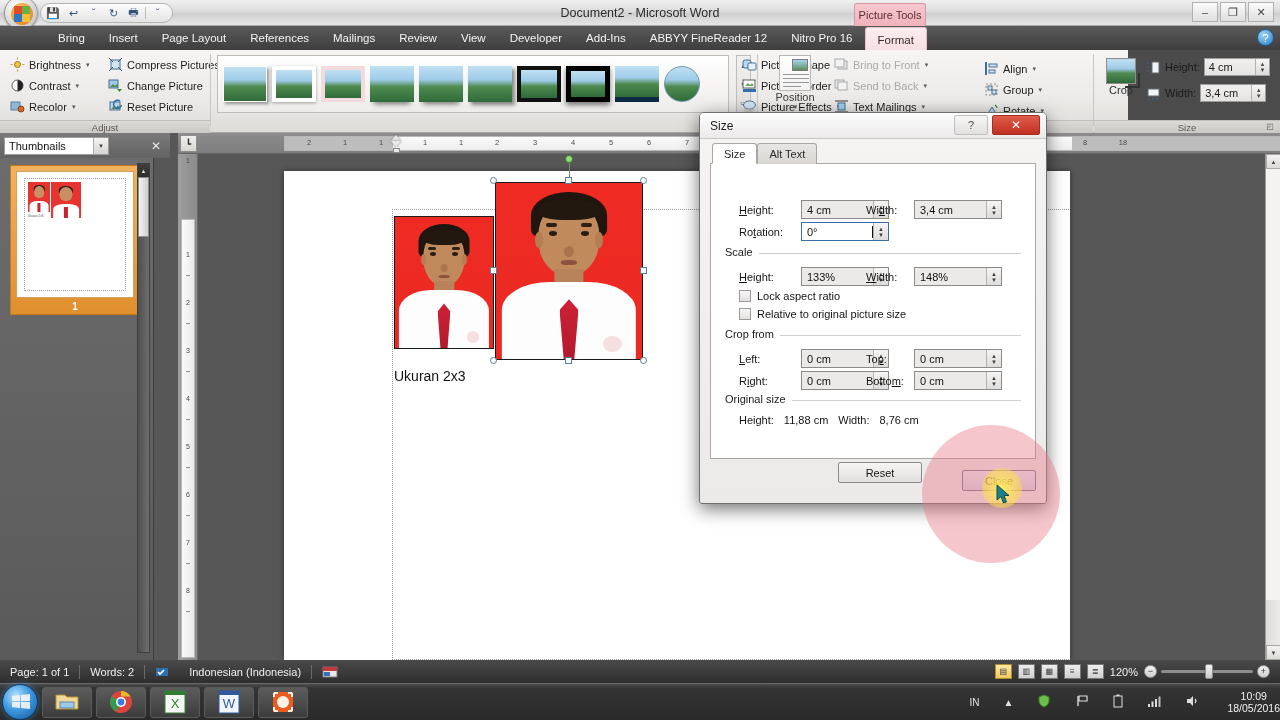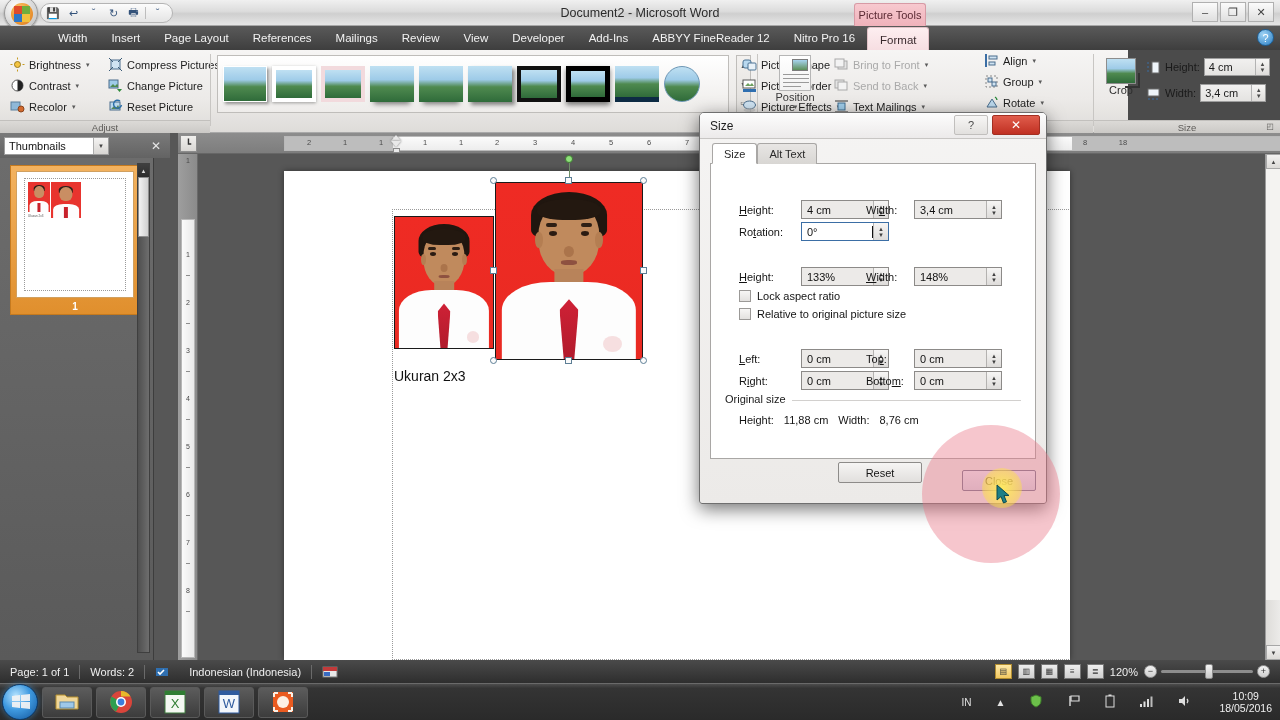--- a/index.html
+++ b/index.html
@@ -156,21 +156,21 @@
     width:32px;height:36px;margin-top:2px;
     background:linear-gradient(to bottom,#ffffff,#f2f2f2);
     border:1px solid #b6b6b6;position:relative;
   }
   #position-btn .big-ico .thumb{
     position:absolute;left:12px;top:3px;width:16px;height:12px;
     background:linear-gradient(to bottom,#a8d4ef,#5d8f58);border:1px solid #7b7b7b;
   }
   #position-btn .big-ico .ln{position:absolute;left:3px;height:1px;background:#9a9a9a;}
   #g-arrange .colA{position:absolute;left:72px;top:4px;}
-  #g-arrange .colB{position:absolute;left:222px;top:0;}
+  #g-arrange .colB{position:absolute;left:222px;top:8px;}
 
   
   #g-size{left:1094px; width:186px;}
   #crop-btn{
     position:absolute;left:6px;top:4px;width:42px;height:60px;
     display:flex;flex-direction:column;align-items:center;font-size:11px;color:#2e2e2e;
   }
   #crop-btn .big-ico{
     width:30px;height:26px;margin-top:4px;position:relative;
     background:linear-gradient(to bottom,#bfe0f2 0%,#9ecbe8 40%,#4f8a4f 60%,#2f6b3a 100%);
@@ -428,21 +428,21 @@
     width:36px;height:36px;border-radius:50%;margin-left:2px;
     background:radial-gradient(circle at 38% 32%,#b7e4ff 0%,#3f9ae0 45%,#11539a 100%);
     border:1px solid #0d3f72;position:relative;box-shadow:0 0 6px rgba(80,180,255,.45);
   }
   #startorb .flag{position:absolute;left:9px;top:9px;width:18px;height:16px;}
   .tbtn{
     width:50px;height:31px;margin-left:4px;border:1px solid #5a5a5a;border-radius:3px;
     background:linear-gradient(to bottom,#5c5c5c,#3c3c3c);
     display:flex;align-items:center;justify-content:center;
   }
-  #tray{margin-left:auto;display:flex;align-items:center;gap:24px;padding-right:8px;color:#e3e3e3;font-size:10px;}
+  #tray{margin-left:auto;display:flex;align-items:center;gap:24px;color:#e3e3e3;font-size:10px;}
   #clock{display:flex;flex-direction:column;align-items:center;line-height:12px;font-size:10.5px;color:#f0f0f0;padding-left:4px;}
 </style>
 </head>
 <body>
 
 <div id="titlebar">
   <div id="orb">
     <div class="orb-in">
       <div class="q q1"></div>
         <div class="q q2"></div>
@@ -466,21 +466,21 @@
 
   <div id="wincontrols">
     <div class="wc">–</div>
     <div class="wc">❐</div>
     <div class="wc close">✕</div>
   </div>
 </div>
 
 <div id="tabsrow">
   <div id="tabs">
-    <div class="tab">Width</div>
+    <div class="tab">Bring</div>
     <div class="tab">Insert</div>
     <div class="tab">Page Layout</div>
     <div class="tab">References</div>
     <div class="tab">Mailings</div>
     <div class="tab">Review</div>
     <div class="tab">View</div>
     <div class="tab">Developer</div>
     <div class="tab">Add-Ins</div>
     <div class="tab">ABBYY FineReader 12</div>
     <div class="tab">Nitro Pro 16</div>
@@ -967,20 +967,26 @@
         <span class="finput focused">
           <span class="fv">0°</span>
           <span class="caretbar"></span>
           <span class="spin">
               <span>▲</span>
               <span>▼</span>
             </span>
         </span>
       </div>
 
+      <div class="fieldset" style="top:82px">
+        <div class="legend-wrap">
+          <div class="legend-line"></div>
+          <span class="legend">Scale</span>
+        </div>
+      </div>
       <div class="frow" style="left:28px;top:103px">
         <span class="flabel"><span class="u">H</span>eight:</span>
         <span class="finput">
           <span class="fv">133%</span>
           <span class="spin">
               <span>▲</span>
               <span>▼</span>
             </span>
         </span>
       </div>
@@ -996,20 +1002,26 @@
       </div>
       <div class="frow" style="left:28px;top:126px">
         <span class="chk"></span>
         <span>Lock aspect ratio</span>
       </div>
       <div class="frow" style="left:28px;top:144px">
         <span class="chk"></span>
         <span>Relative to original picture size</span>
       </div>
 
+      <div class="fieldset" style="top:164px">
+        <div class="legend-wrap">
+          <div class="legend-line"></div>
+          <span class="legend">Crop from</span>
+        </div>
+      </div>
       <div class="frow" style="left:28px;top:185px">
         <span class="flabel"><span class="u">L</span>eft:</span>
         <span class="finput">
           <span class="fv">0 cm</span>
           <span class="spin">
               <span>▲</span>
               <span>▼</span>
             </span>
         </span>
       </div>

